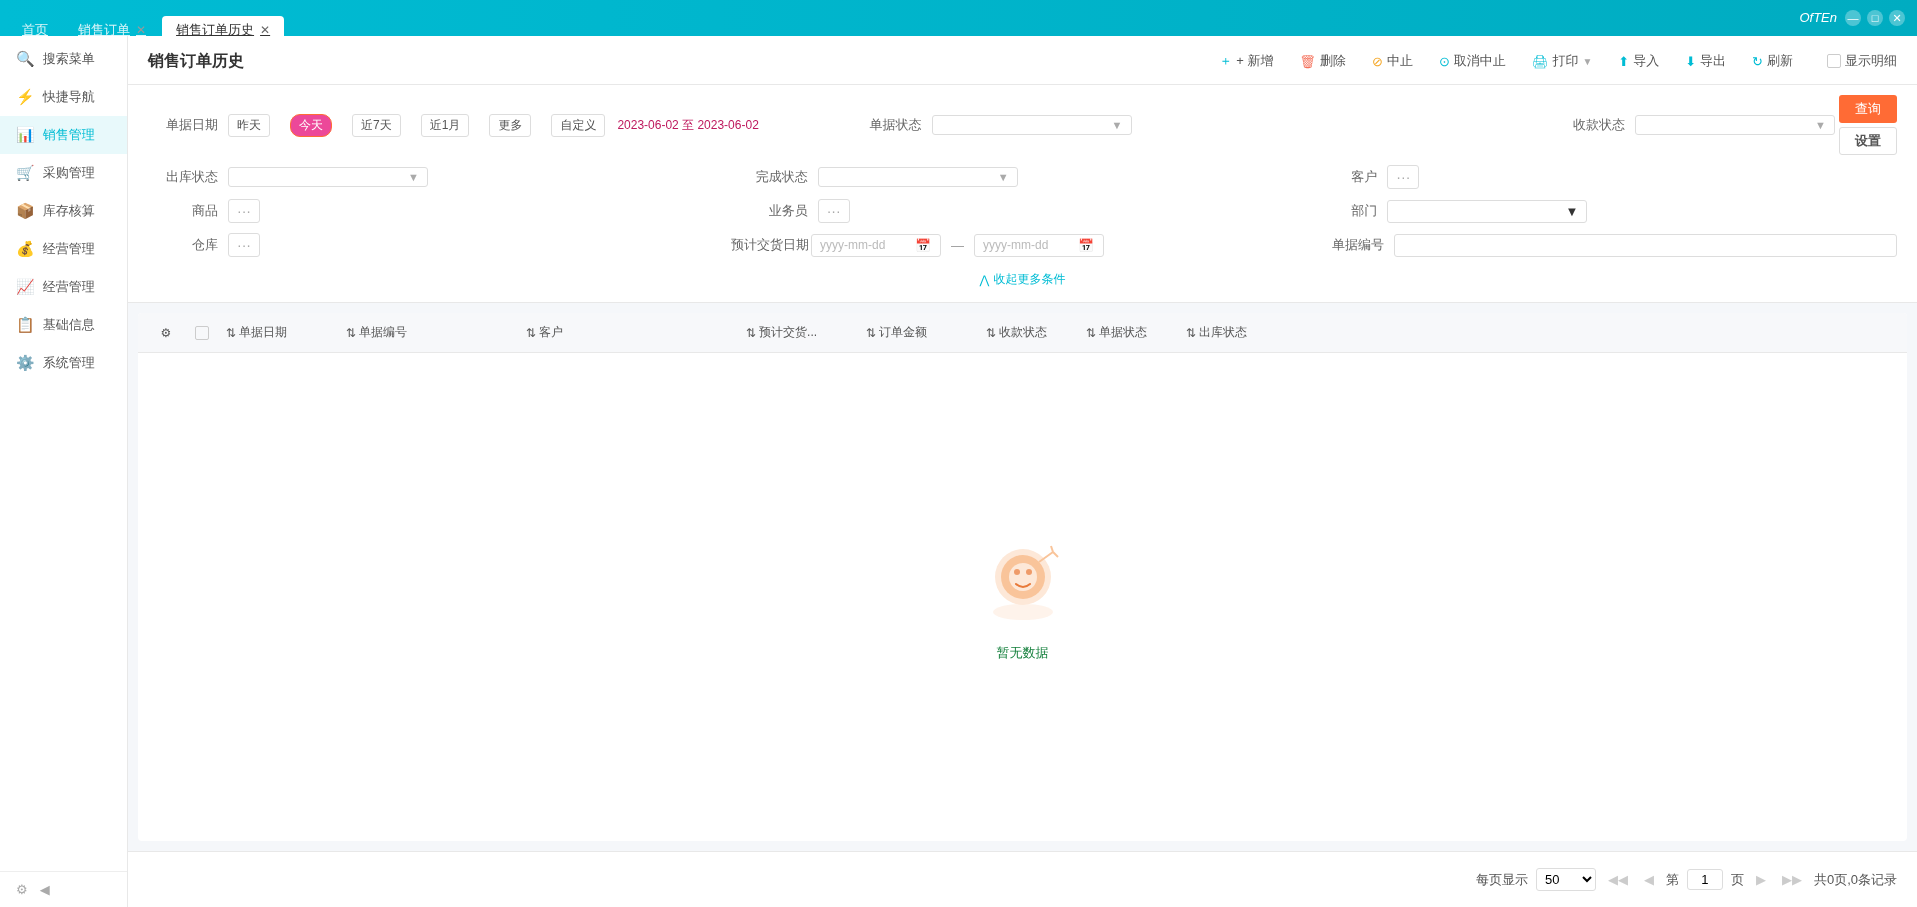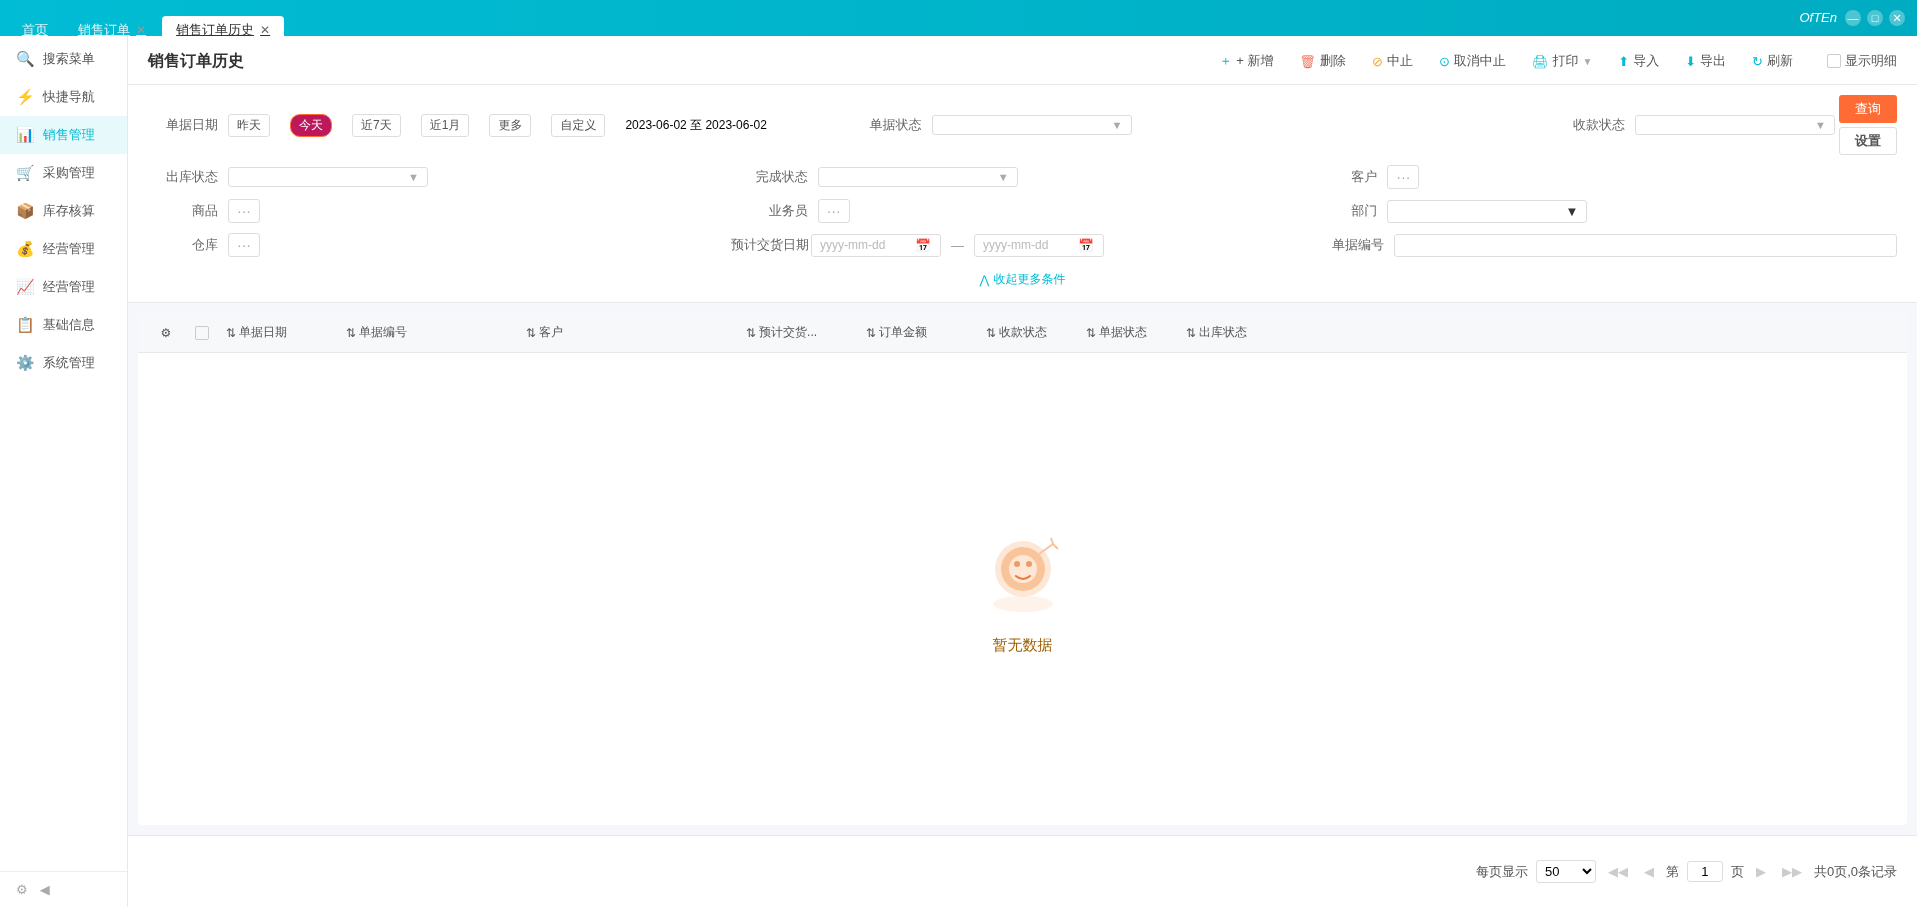--- a/index.html
+++ b/index.html
@@ -172,26 +172,26 @@
     .date-quick-btn {
       padding: 2px 8px;
       border: 1px solid #ddd;
       border-radius: 3px;
       background: #fff;
       cursor: pointer;
       font-size: 12px;
       color: #555;
     }
     .date-quick-btn.active {
-      background: #be185d;
+      background: #ec4899;
       color: #fff;
       border-color: #ff6b35;
       border-radius: 10px;
     }
-    .date-range-text { font-size: 12px; color: #000000; margin-left: 16px; }
+    .date-range-text { font-size: 12px; color: #be185d; margin-left: 8px; }
     .select-control {
       display: flex;
       align-items: center;
       border: 1px solid #ddd;
       border-radius: 3px;
       padding: 3px 8px;
       background: #fff;
       cursor: pointer;
       width: 200px;
       justify-content: space-between;
@@ -296,28 +296,28 @@
       display: flex;
       flex-direction: column;
       align-items: center;
       justify-content: center;
       gap: 12px;
     }
     .empty-icon {
       width: 100px;
       height: 100px;
     }
-    .empty-text { color: #a16207; font-size: 15px; }
+    .empty-text { color: #15803d; font-size: 13px; }
 
     
     .pagination {
       display: flex;
       align-items: center;
       justify-content: flex-end;
-      padding: 24px 20px;
+      padding: 16px 20px;
       background: #fff;
       border-top: 1px solid #e8e8e8;
       gap: 8px;
       font-size: 13px;
       color: #555;
     }
     .per-page-select {
       border: 1px solid #ddd;
       border-radius: 3px;
       padding: 2px 4px;

